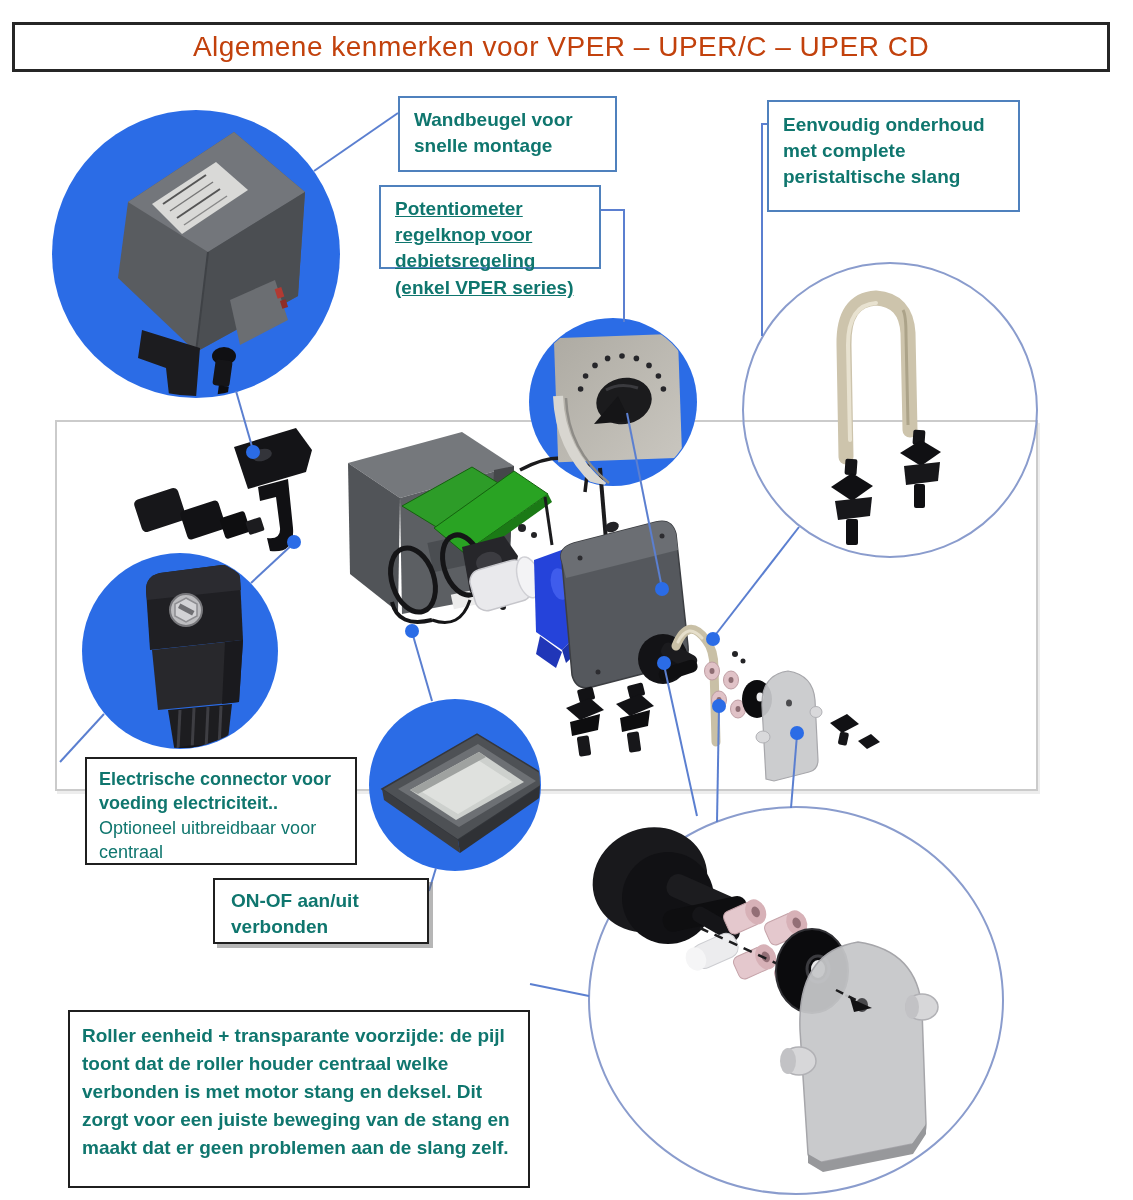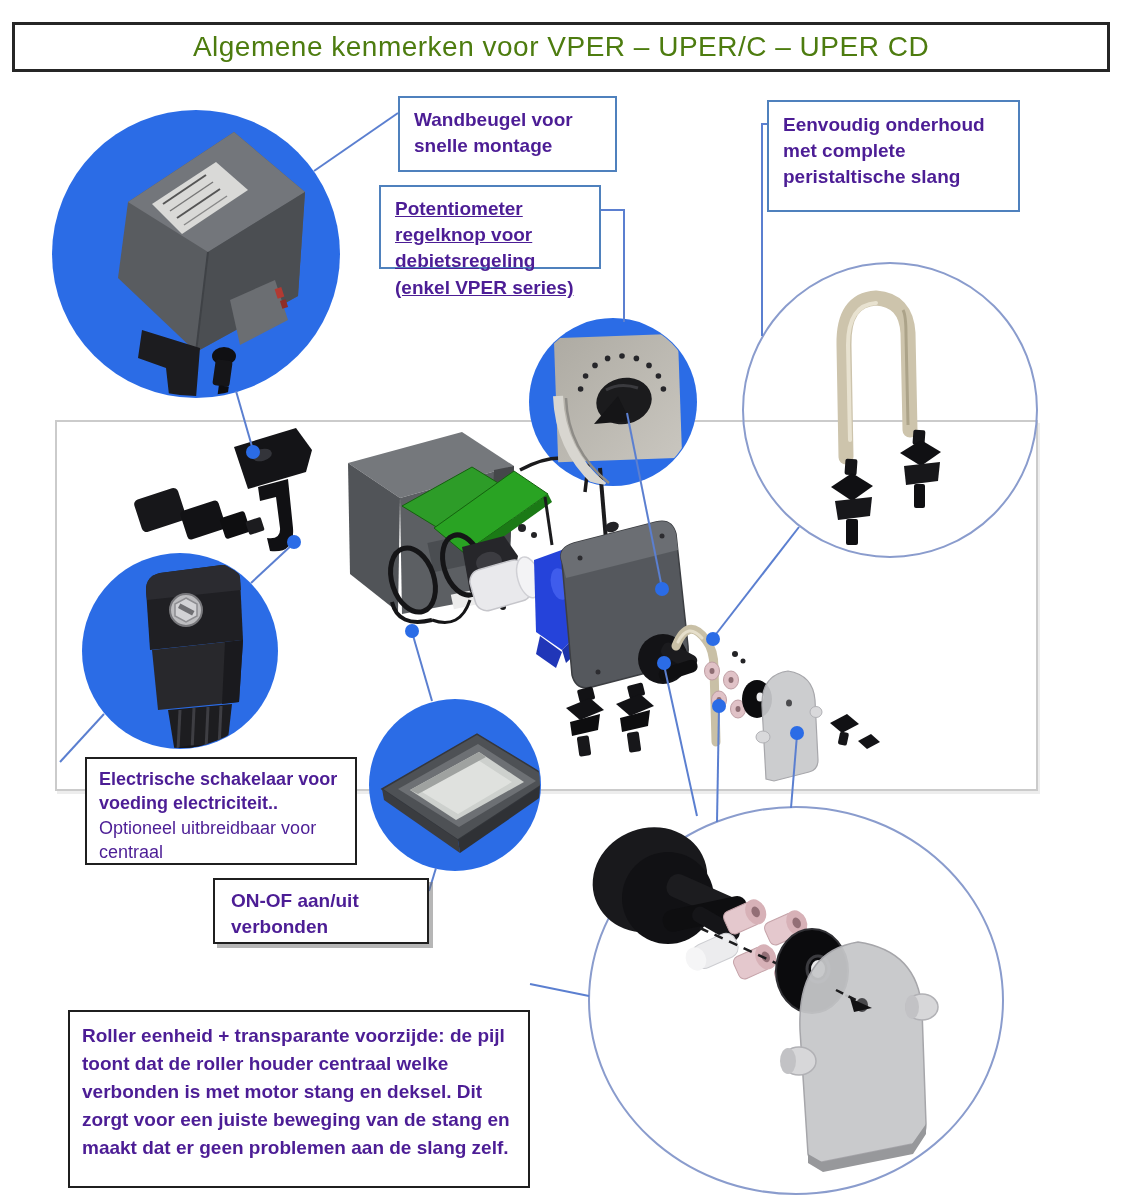--- a/index.html
+++ b/index.html
@@ -1,33 +1,33 @@
 <!DOCTYPE html>
 <html><head>
 <meta charset="utf-8">
 <style>
   html,body{margin:0;padding:0;background:#fff;}
   .canvas{position:relative;width:1133px;height:1200px;background:#ffffff;
           font-family:"Liberation Sans",sans-serif;overflow:hidden;}
   .title-box{position:absolute;left:12px;top:22px;width:1098px;height:50px;
              border:3px solid #262626;display:flex;align-items:center;justify-content:center;
-             font-size:28px;color:#4d7c0f;letter-spacing:.5px;background:#fff;box-sizing:border-box;}
+             font-size:28px;color:#c2410c;letter-spacing:.5px;background:#fff;box-sizing:border-box;}
   .frame{position:absolute;left:55px;top:420px;width:983px;height:371px;
          border:2px solid #cbcbcb;box-shadow:2px 3px 0 rgba(0,0,0,.07);box-sizing:border-box;}
   .circle{position:absolute;border-radius:50%;box-sizing:border-box;}
   .blue{background:#2b6ce6;}
   .outline{border:2px solid #8a9ccd;background:transparent;}
   .c1{left:52px;top:110px;width:288px;height:288px;}
   .c2{left:529px;top:318px;width:168px;height:168px;}
   .c3{left:82px;top:553px;width:196px;height:196px;}
   .c4{left:369px;top:699px;width:172px;height:172px;}
   .c5{left:742px;top:262px;width:296px;height:296px;}
   .c6{left:588px;top:806px;width:416px;height:389px;border-radius:50%;}
   .art{position:absolute;left:0;top:0;}
-  .callout{position:absolute;background:#ffffff;color:#4c1d95;font-weight:bold;
+  .callout{position:absolute;background:#ffffff;color:#0f766e;font-weight:bold;
            font-size:19px;line-height:1.38;box-sizing:border-box;}
   .blue-border{border:2px solid #4f81bd;}
   .dark-border{border:2px solid #1f1f1f;}
   .b1{left:398px;top:96px;width:219px;height:76px;padding:9px 8px 0 14px;}
   .b2{left:379px;top:185px;width:222px;height:84px;padding:9px 8px 0 14px;text-decoration:underline;}
   .b3{left:767px;top:100px;width:253px;height:112px;padding:10px 8px 0 14px;}
   .b4{left:85px;top:757px;width:272px;height:108px;padding:8px 8px 0 12px;font-size:18px;line-height:1.35;}
   .b4 .reg{font-weight:normal;}
   .b5{left:213px;top:878px;width:216px;height:66px;padding:8px 8px 0 16px;
       box-shadow:4px 4px 0 rgba(110,110,110,.5);}
@@ -325,21 +325,21 @@
   <div class="callout blue-border b1">
     <span>Wandbeugel voor snelle montage</span>
   </div>
   <div class="callout blue-border b2">
     <span>Potentiometer regelknop voor debietsregeling (enkel VPER series)</span>
   </div>
   <div class="callout blue-border b3">
     <span>Eenvoudig onderhoud met complete peristaltische slang</span>
   </div>
   <div class="callout dark-border b4">
-    <span>Electrische schakelaar voor voeding electriciteit..</span><span class="reg"> Optioneel uitbreidbaar voor centraal</span>
+    <span>Electrische connector voor voeding electriciteit..</span><span class="reg"> Optioneel uitbreidbaar voor centraal</span>
   </div>
   <div class="callout dark-border b5">
     <span>ON-OF aan/uit verbonden</span>
   </div>
   <div class="callout dark-border b6">
     <span>Roller eenheid + transparante voorzijde: de pijl toont dat de roller houder centraal welke verbonden is met motor stang en deksel. Dit zorgt voor een juiste beweging van de stang en maakt dat er geen problemen aan de slang zelf.</span>
   </div>
 
 </div>
 

